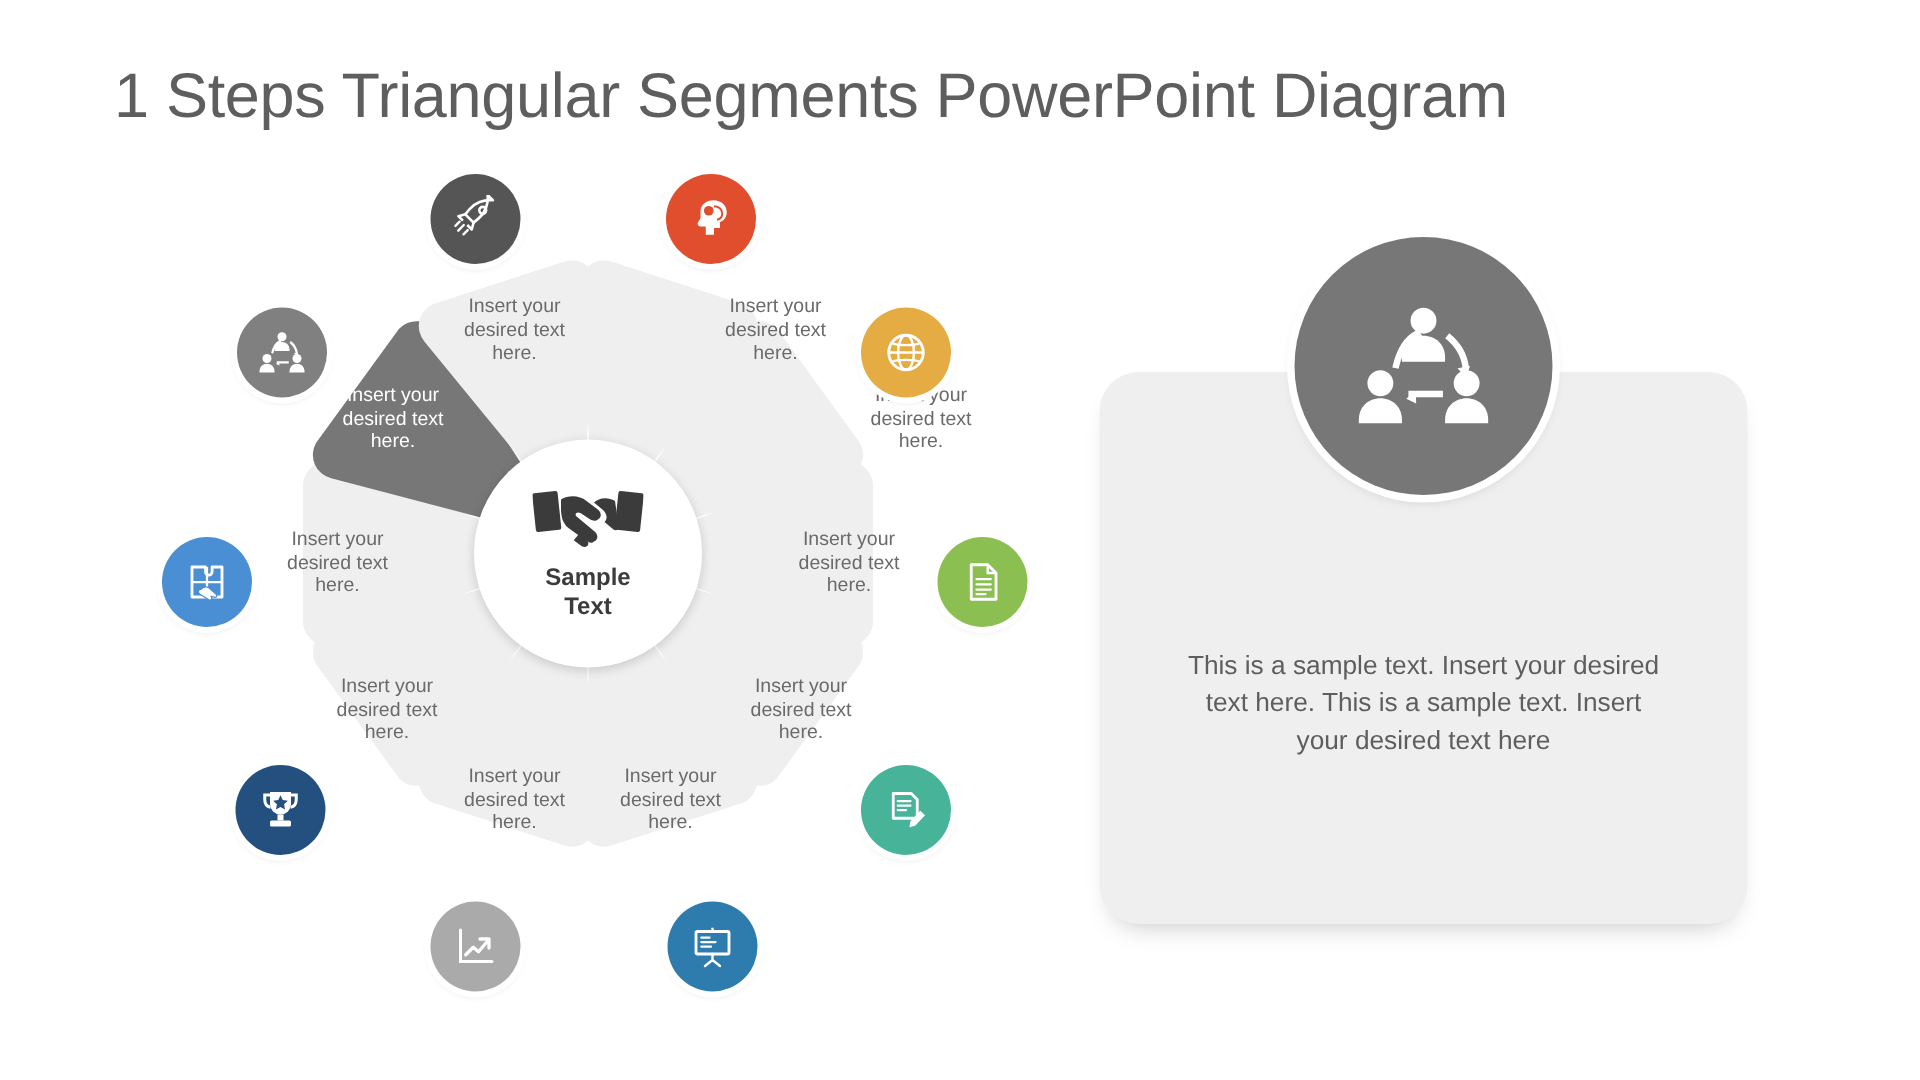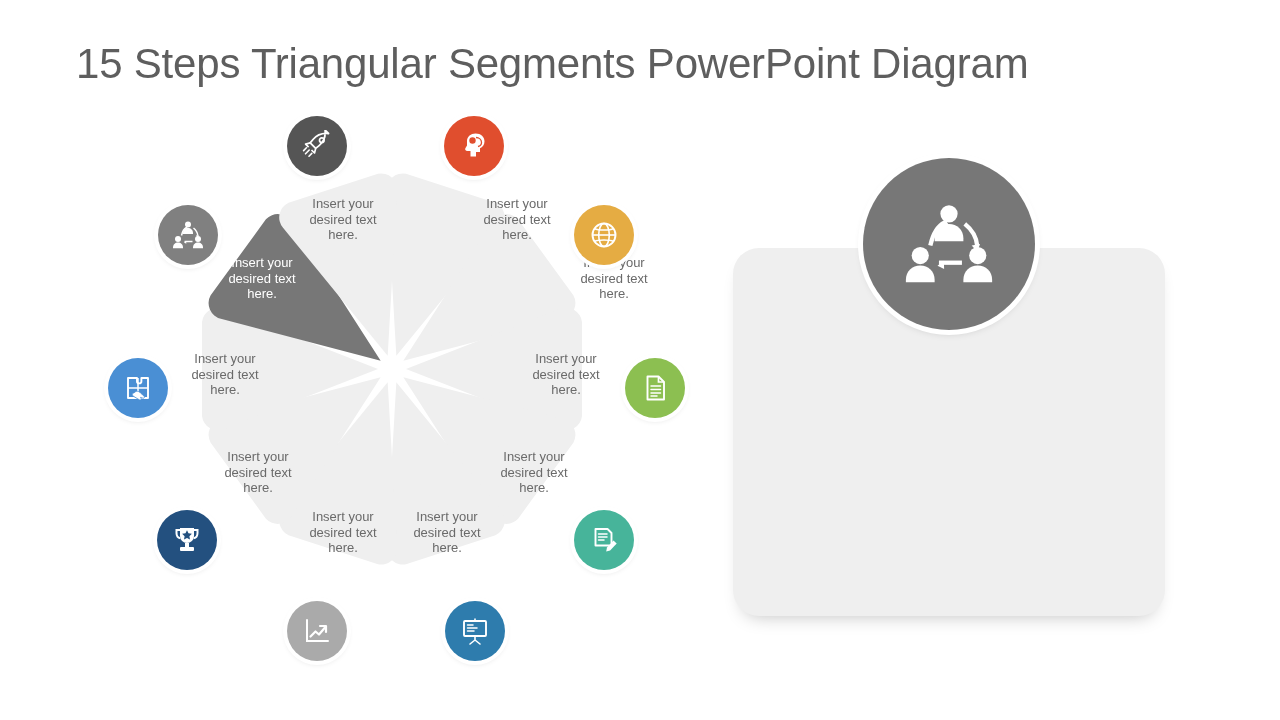--- a/index.html
+++ b/index.html
@@ -82,21 +82,21 @@
     text-align:center;font-size:25px;font-weight:bold;color:#3b3b3b;
   }
   #panel-body{
     position:absolute;left:52px;right:52px;top:183px;
     text-align:center;font-size:17.5px;line-height:25px;color:#5e5e5e;
   }
 </style>
 </head>
 <body>
 
-<div id="page-title">15 Steps Triangular Segments PowerPoint Diagram</div>
+<div id="page-title">1 Steps Triangular Segments PowerPoint Diagram</div>
 
 <div id="wheel-area">
 
   <svg id="wheel-svg" width="620" height="590" viewBox="0 0 620 590">
     <defs>
 
       <g id="petal-def">
         <path d="M 304 274
                  L 304 274
                  L 241 119
@@ -126,20 +126,37 @@
   <div class="seg-label" style="left: 478px; top: 160px; color: rgb(106, 106, 106);">Insert your desired text here.</div>
   <div class="seg-label" style="left: 430px; top: 256px; color: rgb(106, 106, 106);">Insert your desired text here.</div>
   <div class="seg-label" style="left: 398px; top: 354px; color: rgb(106, 106, 106);">Insert your desired text here.</div>
   <div class="seg-label" style="left: 311px; top: 414px; color: rgb(106, 106, 106);">Insert your desired text here.</div>
   <div class="seg-label" style="left: 207px; top: 414px; color: rgb(106, 106, 106);">Insert your desired text here.</div>
   <div class="seg-label" style="left: 122px; top: 354px; color: rgb(106, 106, 106);">Insert your desired text here.</div>
   <div class="seg-label" style="left: 89px; top: 256px; color: rgb(106, 106, 106);">Insert your desired text here.</div>
   <div class="seg-label active" style="left: 126px; top: 160px; color: rgb(255, 255, 255);">Insert your desired text here.</div>
   <div class="seg-label" style="left: 207px; top: 101px; color: rgb(106, 106, 106);">Insert your desired text here.</div>
 
+  <div id="center-hub">
+    <span class="hub-icon">
+      <svg width="74" height="42" viewBox="0 0 74 42">
+        <rect x="1" y="3" width="17" height="26" rx="1.5" fill="#3b3b3b" transform="rotate(-6 9 16)"></rect>
+        <rect x="56" y="3" width="17" height="26" rx="1.5" fill="#3b3b3b" transform="rotate(6 64 16)"></rect>
+        <path d="M19 8 C24 5, 31 5, 36 9 L44 15 C46 17, 46 20, 44 21 C42 23, 40 22, 38 21 L32 17
+                 C30 16, 28 17, 29 19 L41 29 C44 31, 44 35, 41 36 C39 38, 37 36, 35 35
+                 L24 27 C20 24, 19 19, 19 14 Z" fill="#3b3b3b"></path>
+        <path d="M55 9 C50 6, 44 7, 41 10 L47 15 C50 18, 50 21, 48 23 L54 28 C57 30, 58 26, 57 23 Z" fill="#3b3b3b"></path>
+        <path d="M31 31 l5 4 c2 1.5 1.5 4 -0.5 4.5 c-1.5 .5 -3 -.5 -4 -1.3 l-4 -3 Z" fill="#3b3b3b"></path>
+      </svg>
+    </span>
+    <div class="hub-text">
+      <span>Sample</span><br>
+      <span>Text</span>
+    </div>
+  </div>
 
   <div class="badge" style="left:356px;top:21px;background:#e04e2e;">
     <svg width="30" height="30" viewBox="0 0 30 30">
       <path d="M8 10 C8 5.5 12 2.5 16.5 2.5 C22 2.5 25.5 6 25.5 10.5 C25.5 14 23.5 16 21 17.2
                L21 21 L17 21 L17 25.5 L11.5 25.5 L11.5 20 L8.5 20 C6.5 20 5.5 18.5 6.5 17 L8 14.5 Z" fill="#ffffff"></path>
       <circle cx="13.5" cy="9.5" r="3.2" fill="#e04e2e"></circle>
       <path d="M17 6.5 C20 6.5 22.5 8.5 22.5 11.5 C22.5 13.5 21 15 19 15.5" stroke="#e04e2e" stroke-width="1.3" fill="none"></path>
     </svg>
   </div>
 
@@ -248,20 +265,21 @@
       <g stroke="#ffffff" stroke-width="1.6" stroke-linecap="round">
         <line x1="8.2" y1="20" x2="4.5" y2="23.8"></line>
         <line x1="10.8" y1="23.4" x2="8" y2="26.2"></line>
         <line x1="5.4" y1="17.8" x2="2.6" y2="20.6"></line>
       </g>
     </svg>
   </div>
 </div>
 
 <div id="right-panel">
+  <div id="panel-body">This is a sample text.  Insert your desired text here. This is a sample text.  Insert your desired text here</div>
 </div>
 <div id="panel-badge" style="background: rgb(119, 119, 119);">
   <svg width="92" height="92" viewBox="0 0 32 32">
     <g fill="#ffffff">
       <circle cx="16" cy="5.5" r="3"></circle>
       <path d="M11 14 c0 -3 2.2 -5 5 -5 s5 2 5 5 v1 h-10 Z"></path>
       <circle cx="6" cy="20" r="3"></circle>
       <path d="M1 28.5 c0 -3 2.2 -5 5 -5 s5 2 5 5 v.8 h-10 Z"></path>
       <circle cx="26" cy="20" r="3"></circle>
       <path d="M21 28.5 c0 -3 2.2 -5 5 -5 s5 2 5 5 v.8 h-10 Z"></path>

